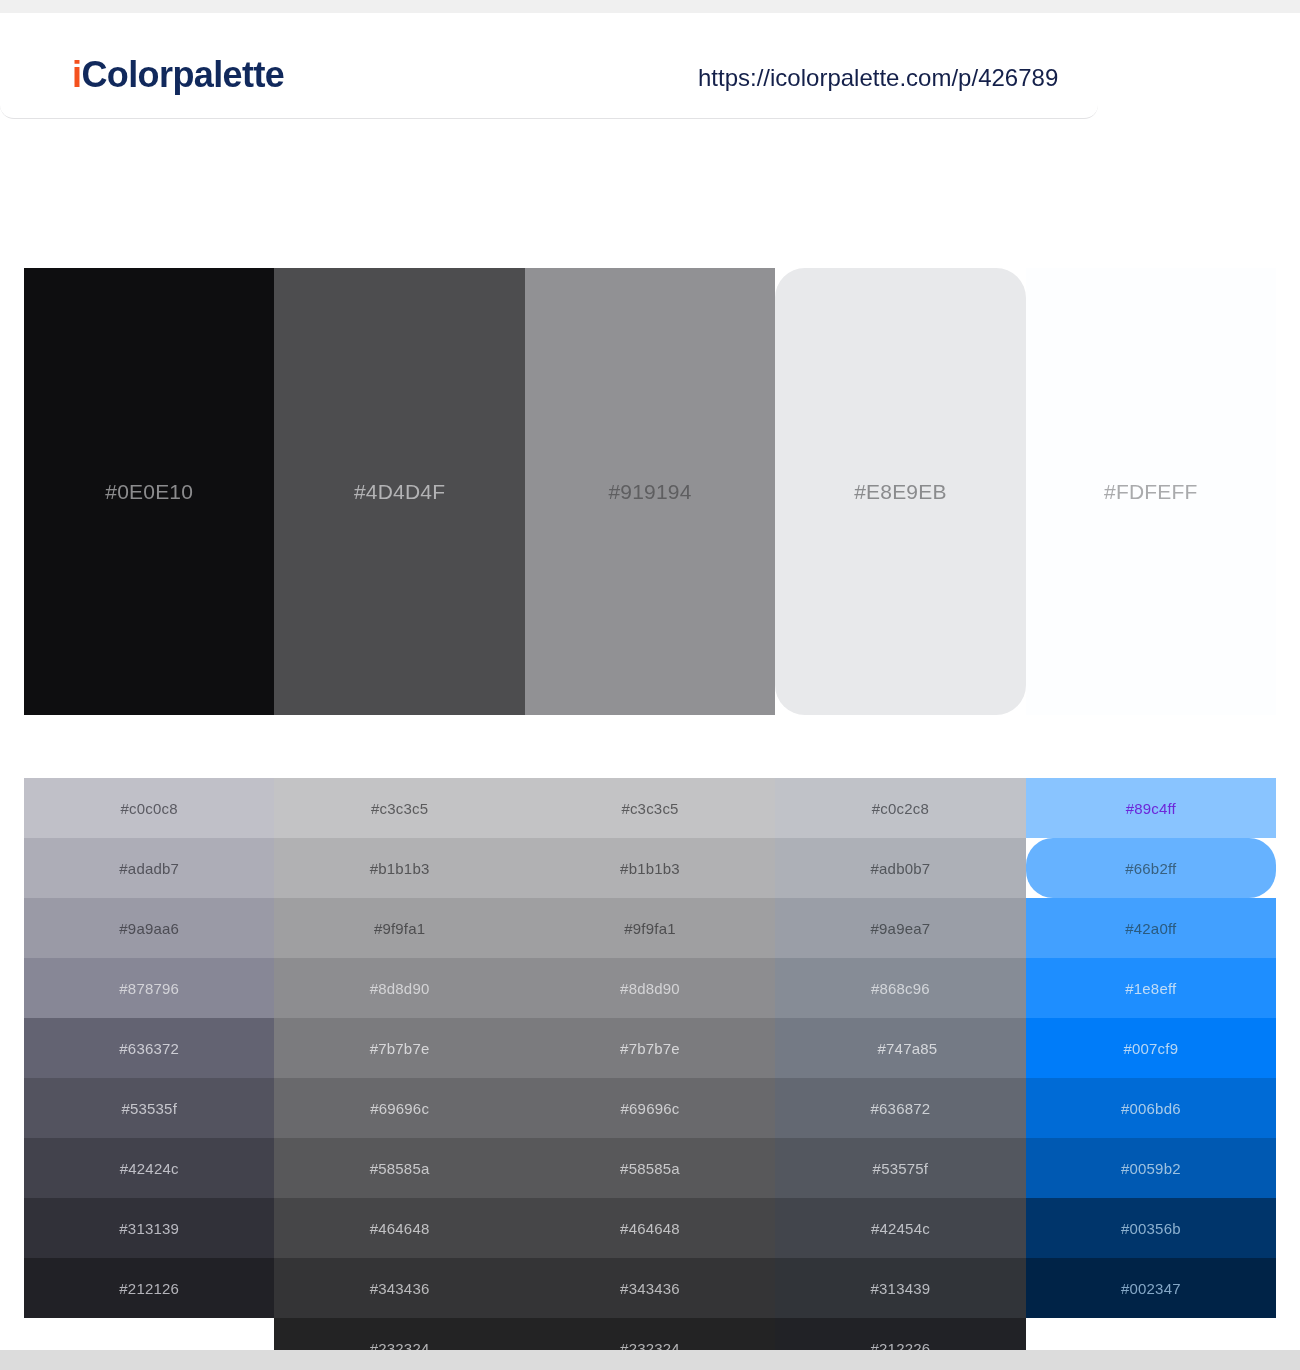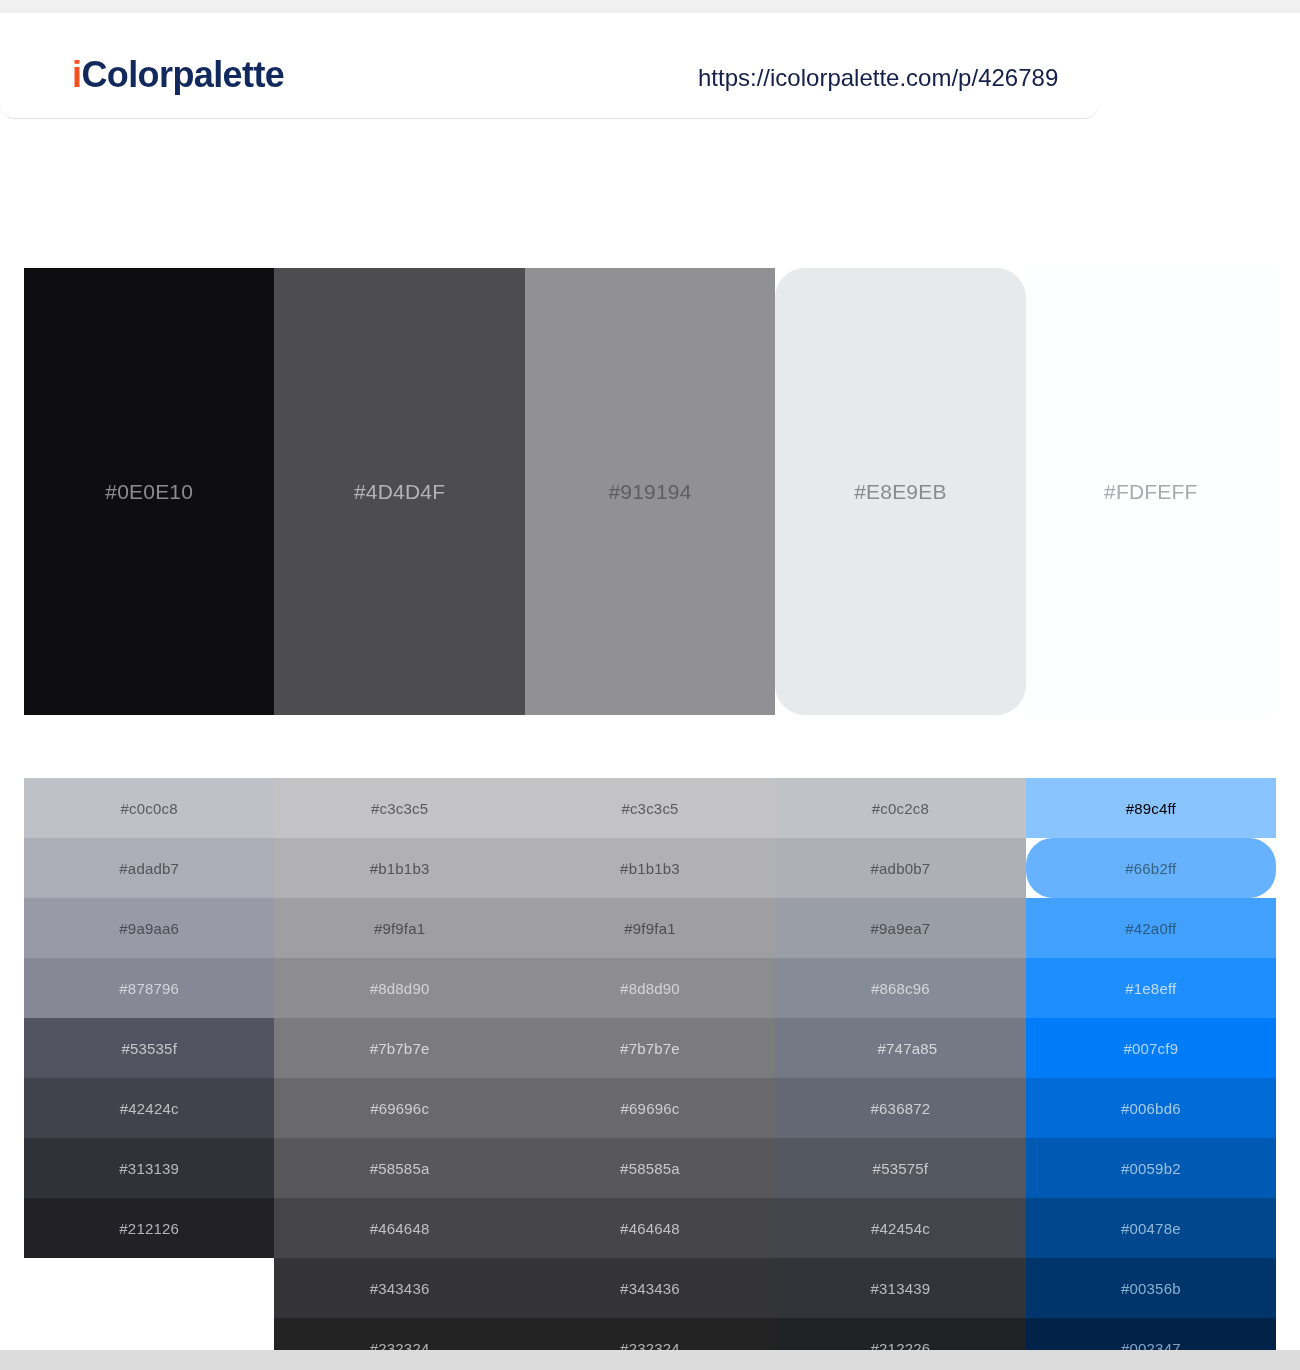--- a/index.html
+++ b/index.html
@@ -172,20 +172,23 @@
           </div>
           <div class="shade-cell" style="background: rgb(173, 173, 183);">
             <span class="shade-label" style="color: rgb(83, 83, 91);">#adadb7</span>
           </div>
           <div class="shade-cell" style="background: rgb(154, 154, 166);">
             <span class="shade-label" style="color: rgb(76, 76, 84);">#9a9aa6</span>
           </div>
           <div class="shade-cell" style="background: rgb(135, 135, 150);">
             <span class="shade-label" style="color: rgb(211, 211, 216);">#878796</span>
           </div>
+          <div class="shade-cell" style="background: rgb(99, 99, 114);">
+            <span class="shade-label" style="color: rgb(205, 205, 212);">#636372</span>
+          </div>
           <div class="shade-cell" style="background: rgb(83, 83, 95);">
             <span class="shade-label" style="color: rgb(198, 198, 204);">#53535f</span>
           </div>
           <div class="shade-cell" style="background: rgb(66, 66, 76);">
             <span class="shade-label" style="color: rgb(191, 191, 198);">#42424c</span>
           </div>
           <div class="shade-cell" style="background: rgb(49, 49, 57);">
             <span class="shade-label" style="color: rgb(185, 185, 192);">#313139</span>
           </div>
           <div class="shade-cell" style="background: rgb(33, 33, 38);">
@@ -283,43 +286,40 @@
           </div>
           <div class="shade-cell" style="background: rgb(49, 52, 57);">
             <span class="shade-label" style="color: rgb(185, 187, 192);">#313439</span>
           </div>
           <div class="shade-cell" style="background: rgb(33, 34, 38);">
             <span class="shade-label" style="color: rgb(179, 180, 185);">#212226</span>
           </div>
         </div>
         <div class="shade-col">
           <div class="shade-cell" style="background: rgb(137, 196, 255);">
-            <span class="shade-label" style="color: #000000; text-align: right;">#89c4ff</span>
+            <span class="shade-label" style="color: #6d28d9; text-align: right;">#89c4ff</span>
           </div>
           <div class="shade-cell" style="background: rgb(102, 178, 255); border-radius: 27px;">
             <span class="shade-label" style="color: rgb(56, 96, 127);">#66b2ff</span>
           </div>
           <div class="shade-cell" style="background: rgb(66, 160, 255);">
             <span class="shade-label" style="color: rgb(42, 90, 127);">#42a0ff</span>
           </div>
           <div class="shade-cell" style="background: rgb(30, 142, 255);">
             <span class="shade-label" style="color: rgb(192, 220, 247);">#1e8eff</span>
           </div>
           <div class="shade-cell" style="background: rgb(0, 124, 249);">
             <span class="shade-label" style="color: rgb(182, 214, 244);">#007cf9</span>
           </div>
           <div class="shade-cell" style="background: rgb(0, 107, 214);">
             <span class="shade-label" style="color: rgb(168, 203, 233);">#006bd6</span>
           </div>
           <div class="shade-cell" style="background: rgb(0, 89, 178);">
             <span class="shade-label" style="color: rgb(156, 193, 224);">#0059b2</span>
           </div>
-          <div class="shade-cell" style="background: rgb(0, 71, 142);">
-            <span class="shade-label" style="color: rgb(147, 184, 215);">#00478e</span>
-          </div>
           <div class="shade-cell" style="background: rgb(0, 53, 107);">
             <span class="shade-label" style="color: rgb(139, 176, 207);">#00356b</span>
           </div>
           <div class="shade-cell" style="background: rgb(0, 35, 71);">
             <span class="shade-label" style="color: rgb(132, 167, 198);">#002347</span>
           </div>
         </div>
       </div>
 
   </div>

